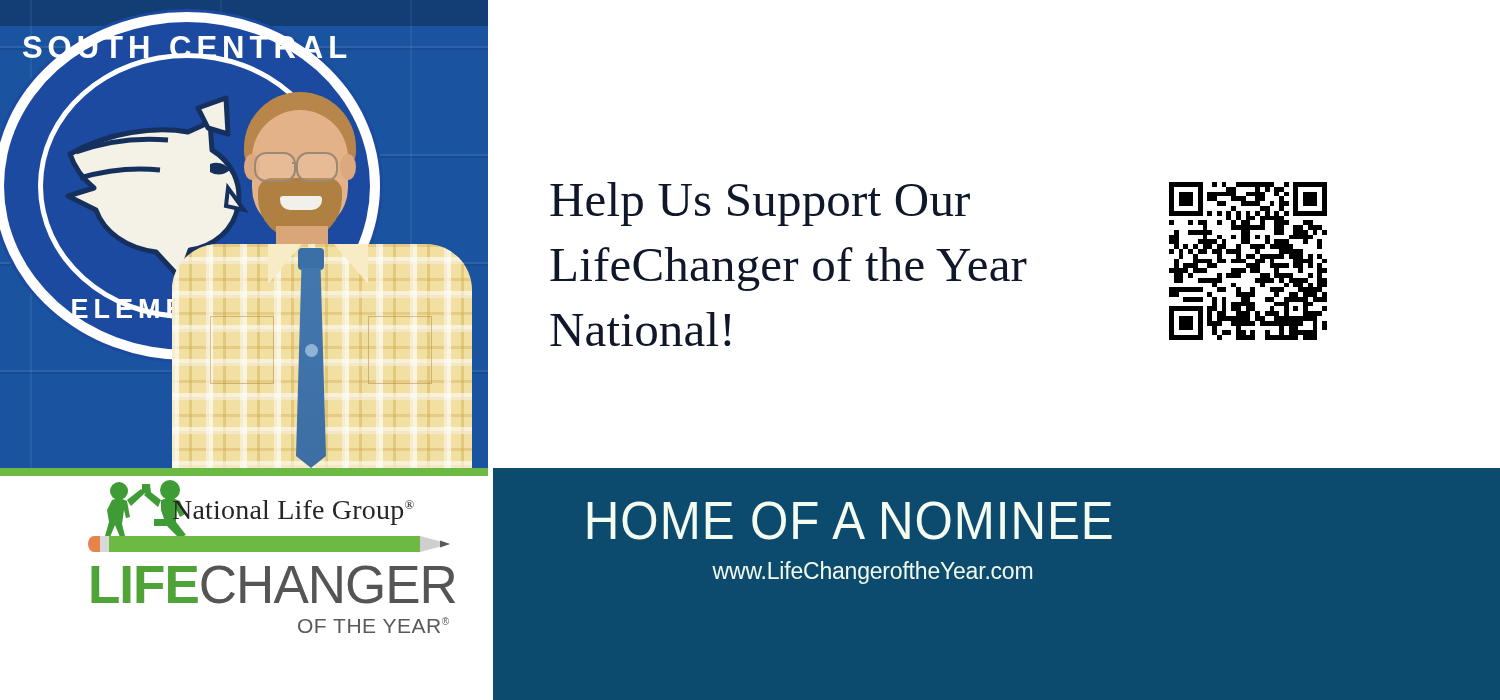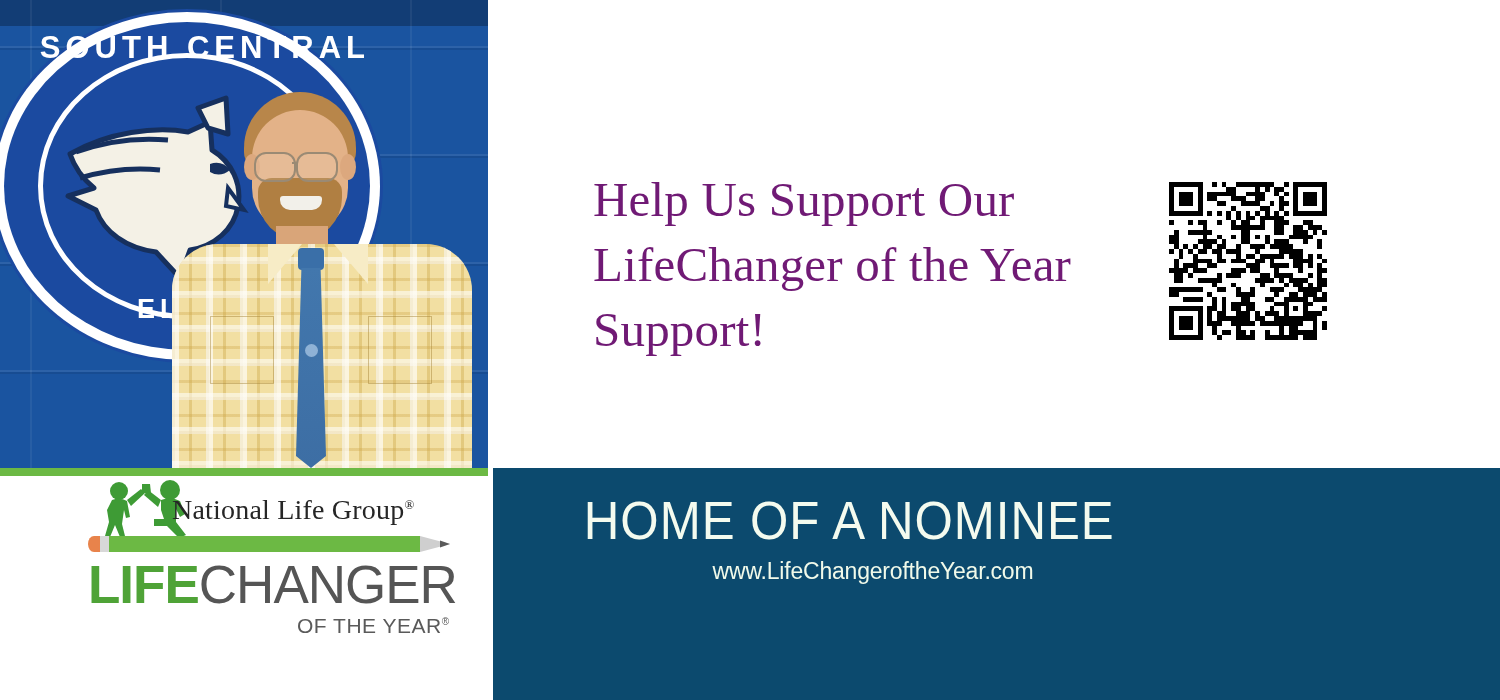--- a/index.html
+++ b/index.html
@@ -75,21 +75,21 @@
     width: 298px;
     height: 266px;
     border-radius: 50%;
     border: 5px solid #ffffff;
     box-sizing: border-box;
   }
   .seal-text-top, .seal-text-bottom {
     position: absolute;
     left: 0;
     width: 366px;
-    text-align: right;
+    text-align: center;
     color: #ffffff;
     font-family: "Liberation Sans", sans-serif;
     font-weight: 700;
     letter-spacing: 5px;
   }
   .seal-text-top {
     top: 8px;
     font-size: 31px;
   }
   .seal-text-bottom {
@@ -232,23 +232,22 @@
 
   
   .headline {
     position: absolute;
     left: 549px;
     top: 167px;
     width: 600px;
     font-family: "Liberation Serif", serif;
     font-size: 49px;
     line-height: 1.33;
-    color: #701a75;
+    color: #0f172a;
     letter-spacing: .2px;
-    margin-left: 44px;
   }
 
   
   .qr-wrap {
     position: absolute;
     left: 1169px;
     top: 182px;
     width: 158px;
     height: 158px;
     background: #ffffff;
@@ -342,21 +341,21 @@
       <div class="p-tie"></div>
       <div class="p-tie-dot"></div>
     </div>
   </div>
 
   <div class="left-green-rule" style="background:#6CB944"></div>
 
   <div class="headline">
     <div>Help Us Support Our</div>
     <div>LifeChanger of the Year</div>
-    <div>Support!</div>
+    <div>National!</div>
   </div>
 
   <div class="qr-wrap">
     <svg width="158" height="158" viewBox="0 0 33 33" shape-rendering="crispEdges" aria-hidden="true">
       <rect width="33" height="33" fill="#ffffff"></rect>
       <g fill="#000000" id="qr-modules">
           <rect x="0" y="0" width="1" height="1"></rect>
           <rect x="1" y="0" width="1" height="1"></rect>
           <rect x="2" y="0" width="1" height="1"></rect>
           <rect x="3" y="0" width="1" height="1"></rect>

